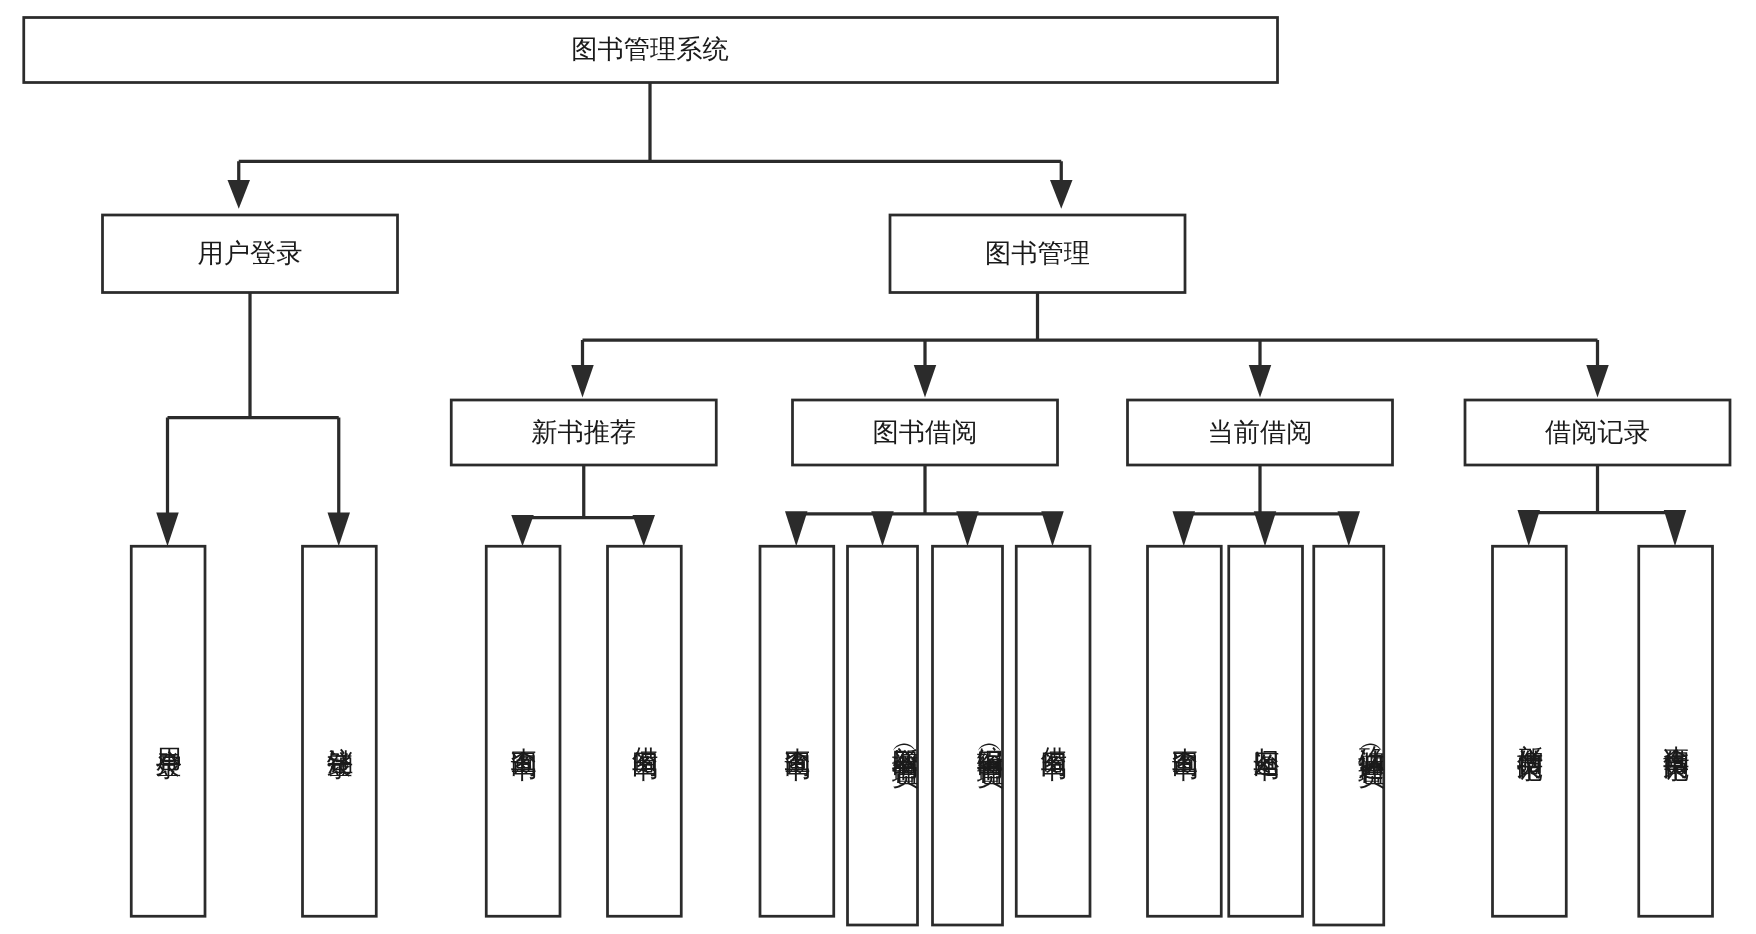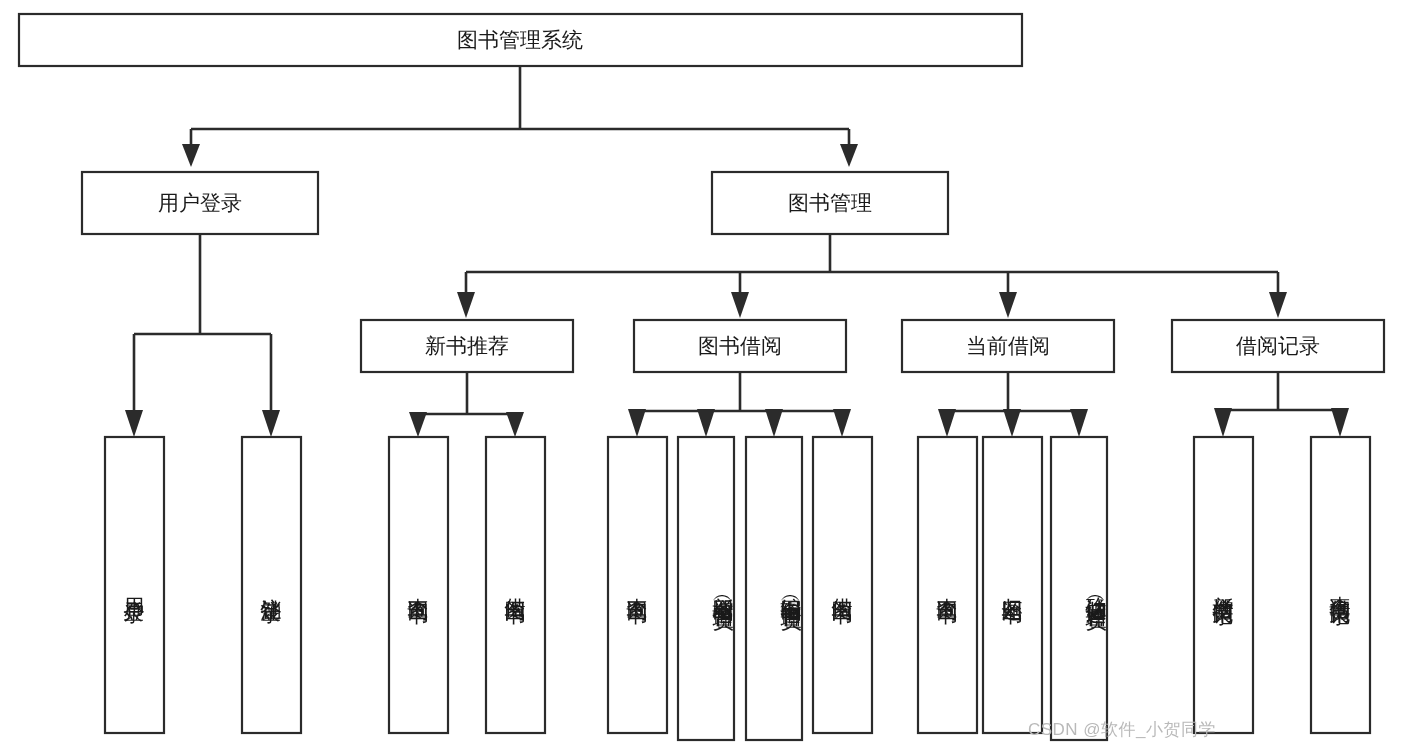--- a/index.html
+++ b/index.html
@@ -205,15 +205,14 @@
   <div class="leaf-cell node-label-v" style="left:746px; top:440px; width:56px; height:297px; align-items:flex-start;">编辑图书（管理员）</div>
   <div class="leaf-cell node-label-v" style="left:813px; top:437px; width:59px; height:296px;">借阅图书</div>
 
   <div class="leaf-cell node-label-v" style="left:918px; top:437px; width:59px; height:296px;">查询图书</div>
   <div class="leaf-cell node-label-v" style="left:983px; top:437px; width:59px; height:296px;">归还图书</div>
   <div class="leaf-cell node-label-v" style="left:1051px; top:440px; width:56px; height:297px; align-items:flex-start;">确认归还（管理员）</div>
 
   <div class="leaf-cell node-label-v" style="left:1194px; top:437px; width:59px; height:296px;">新增借阅记录</div>
   <div class="leaf-cell node-label-v" style="left:1311px; top:437px; width:59px; height:296px;">查询借阅记录</div>
 
-  <div class="watermark">CSDN @软件_小贺同学</div>
 
 </div>
 
 </body></html>

